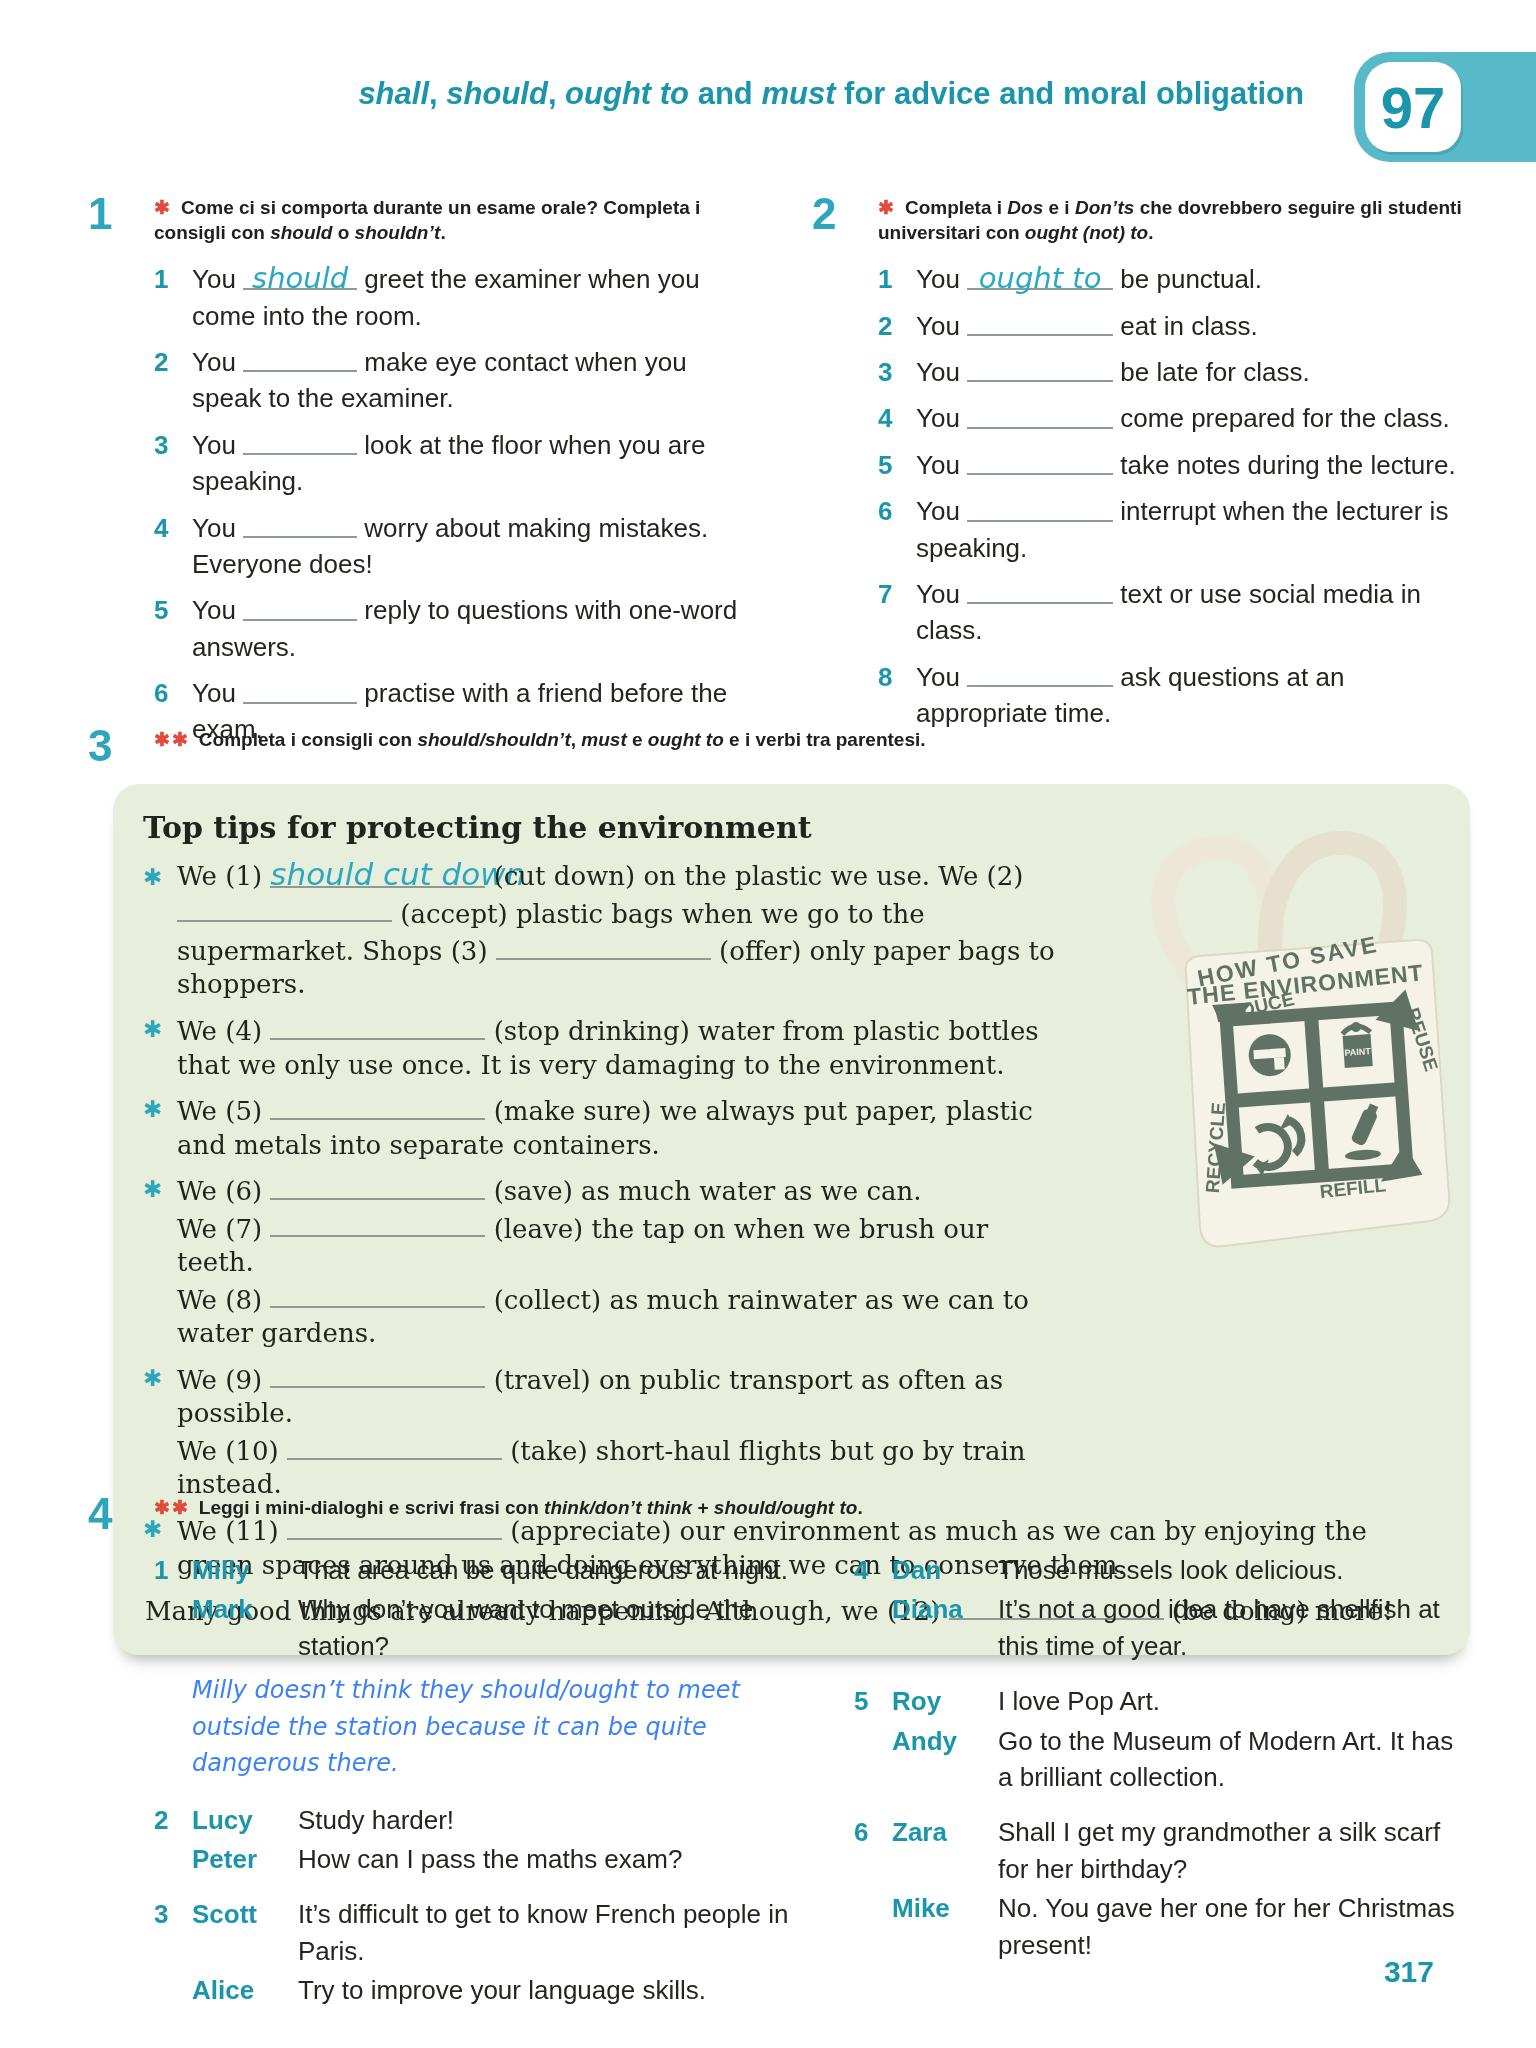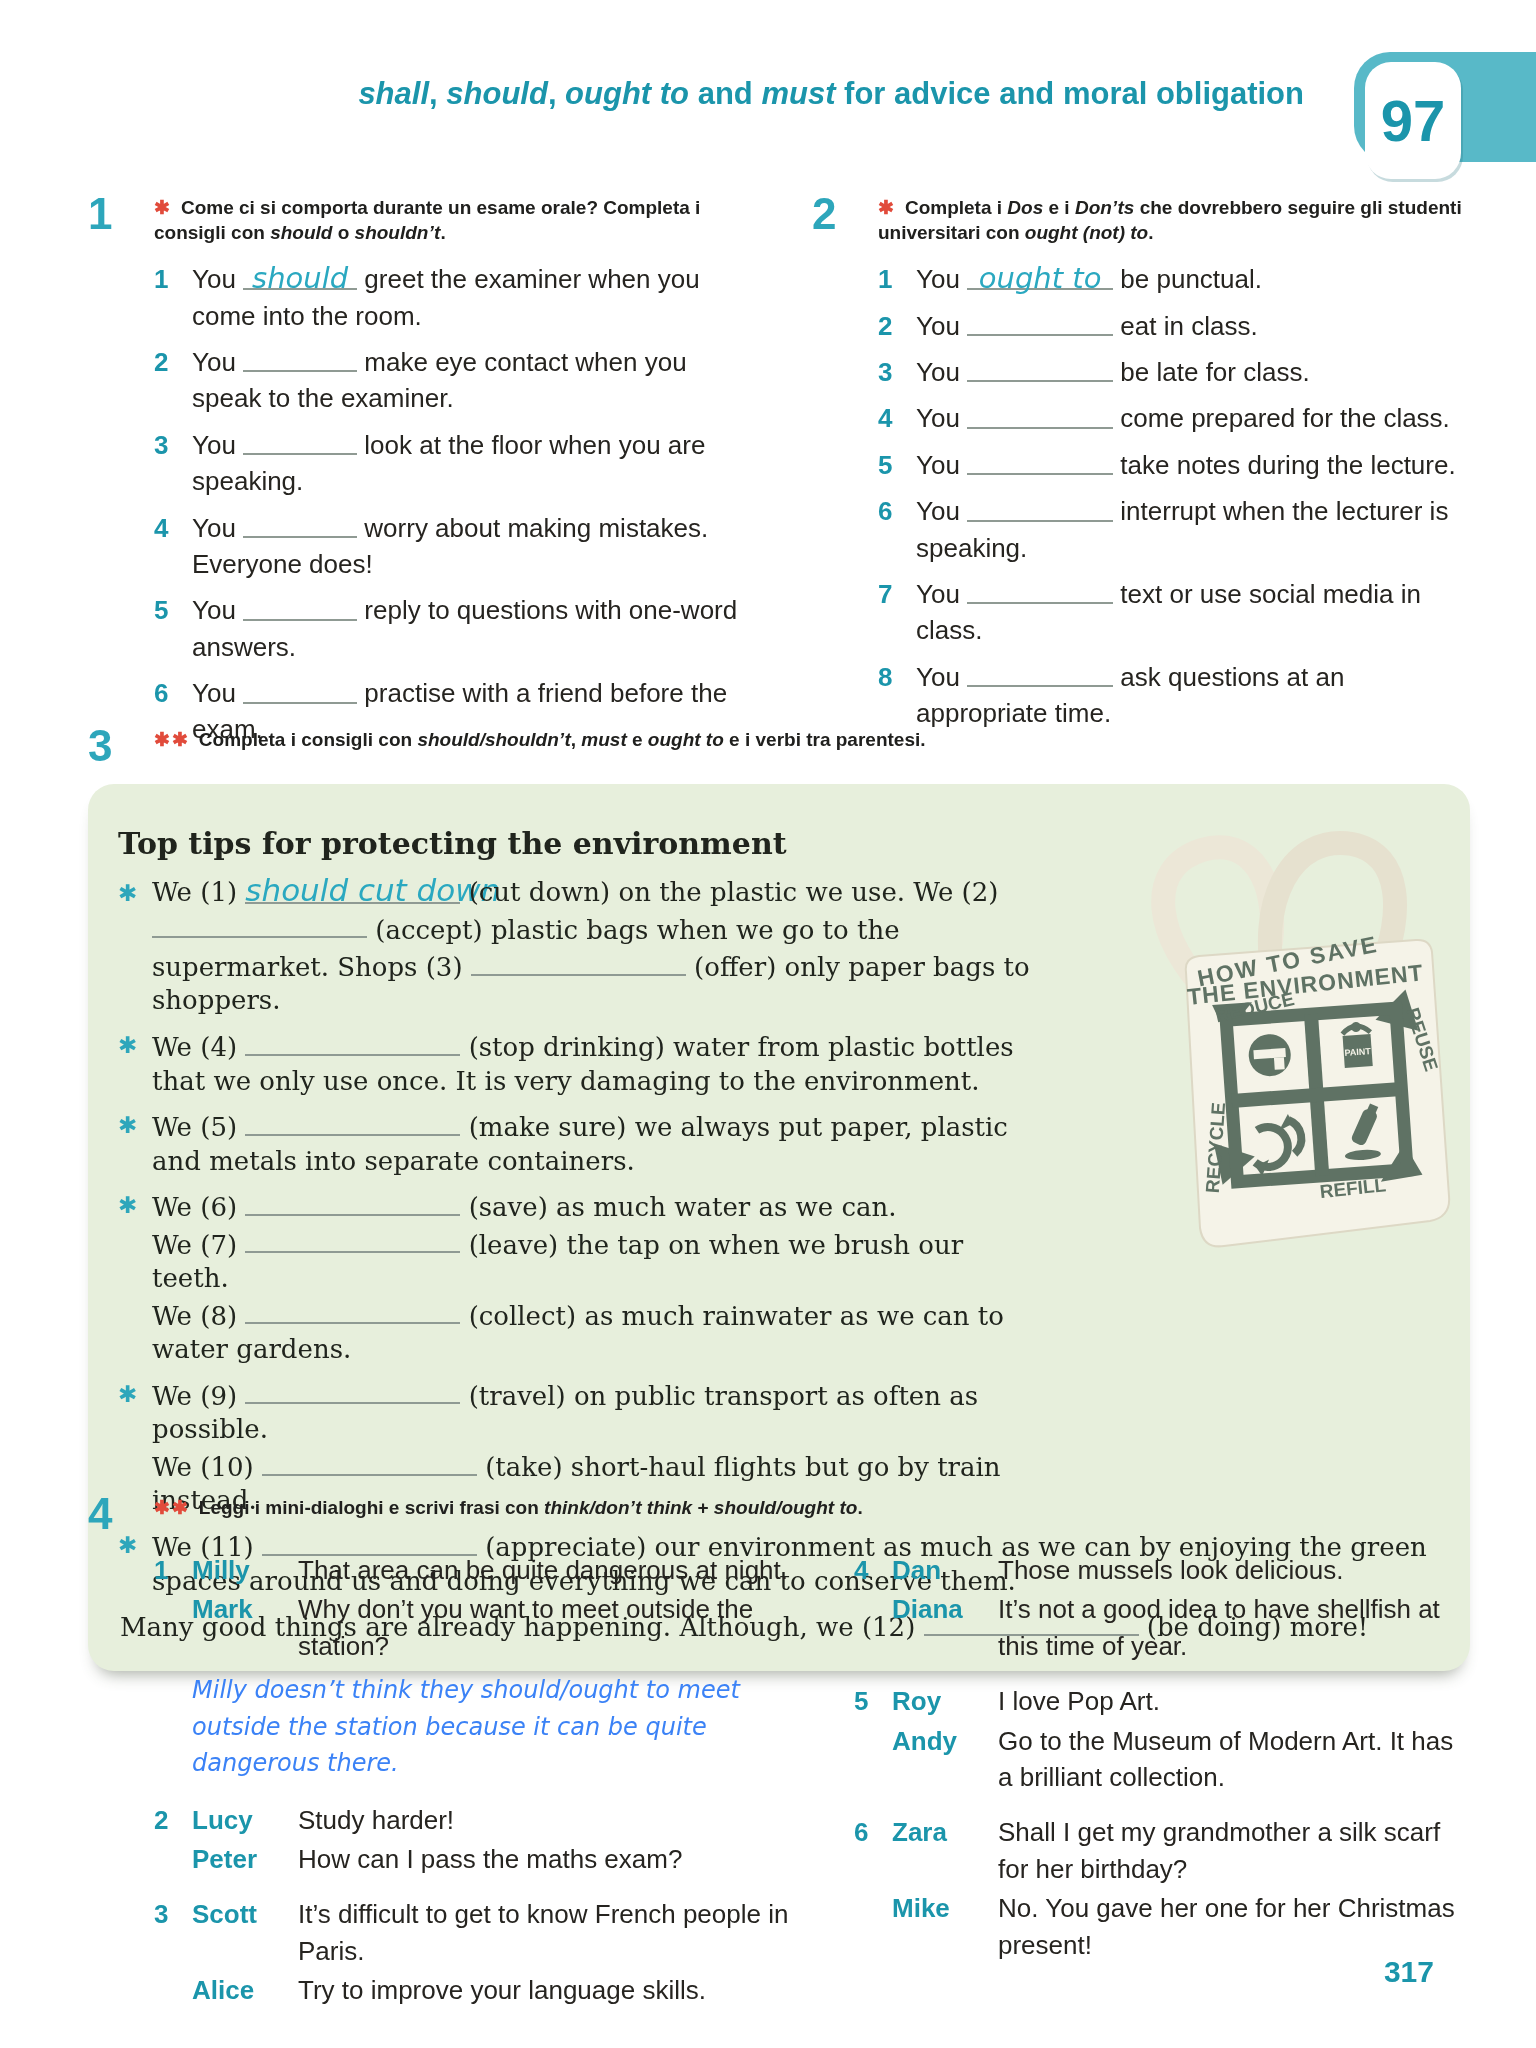--- a/index.html
+++ b/index.html
@@ -5,21 +5,21 @@
   html,body{margin:0;padding:0;background:#e9e9e9;}
   .page{position:relative;width:1536px;height:2048px;background:#ffffff;
         font-family:"Liberation Sans",sans-serif;color:#262420;margin:0 auto;overflow:hidden;}
   .i{font-style:italic;}
 
   
   .header-title{position:absolute;top:76px;right:232px;font-size:31px;font-weight:bold;
                 color:#1b95ab;white-space:nowrap;}
   .badge{position:absolute;top:52px;right:0;width:182px;height:110px;background:#58b9c8;
          border-radius:36px 0 0 36px;}
-  .badge-inner{position:absolute;left:11px;top:10px;width:96px;height:117px;background:#fff;
+  .badge-inner{position:absolute;left:11px;top:10px;width:96px;height:90px;background:#fff;
                border-radius:26px;display:flex;align-items:center;justify-content:center;
                box-shadow:2px 3px 0 rgba(30,110,125,0.25);}
   .badge-num{font-size:58px;font-weight:bold;color:#1b95ab;}
 
   
   .ex-head{display:flex;align-items:flex-start;}
   .ex-num{width:66px;flex:none;font-size:44px;line-height:1;font-weight:bold;color:#2da6bb;}
   .ex-title{margin:3px 0 0 0;font-size:19px;line-height:1.32;font-weight:bold;color:#20201e;}
   .stars{color:#e14b3b;margin-right:9px;letter-spacing:2px;}
 
@@ -37,22 +37,22 @@
   .hand-box{font-size:31px;}
 
   
   .row-top{position:absolute;top:192px;left:88px;width:1382px;display:flex;gap:52px;}
   .col-a{width:672px;flex:none;}
   .col-b{flex:1;}
 
   
   .sec3{position:absolute;top:724px;left:88px;width:1382px;}
   .tips-box{position:relative;margin-top:16px;background:#e7efdc;border-radius:26px;
-            padding:40px 30px 26px 30px;font-family:"DejaVu Serif",serif;font-size:26px;
-            line-height:1.3;color:#20241d;box-shadow:0 12px 16px -9px rgba(60,70,50,0.45);}
+            padding:24px 30px 26px 30px;font-family:"DejaVu Serif",serif;font-size:26px;
+            line-height:1.3;color:#20241d;box-shadow:0 12px 16px -9px rgba(60,70,50,0.45);margin-left:25px;}
   .tips-title{margin:0 0 12px 0;font-size:30px;font-weight:bold;}
   .tip{display:flex;margin-bottom:9px;}
   .tip-star{width:34px;flex:none;color:#2da6bb;font-size:23px;padding-top:4px;
             font-family:"Liberation Sans",sans-serif;}
   .tip-body{margin:0;}
   .tip.narrow .tip-body{max-width:880px;}
   .tclose{margin:6px 0 0 2px;}
   .bag-svg{position:absolute;top:6px;right:10px;width:336px;height:458px;}
 
   

